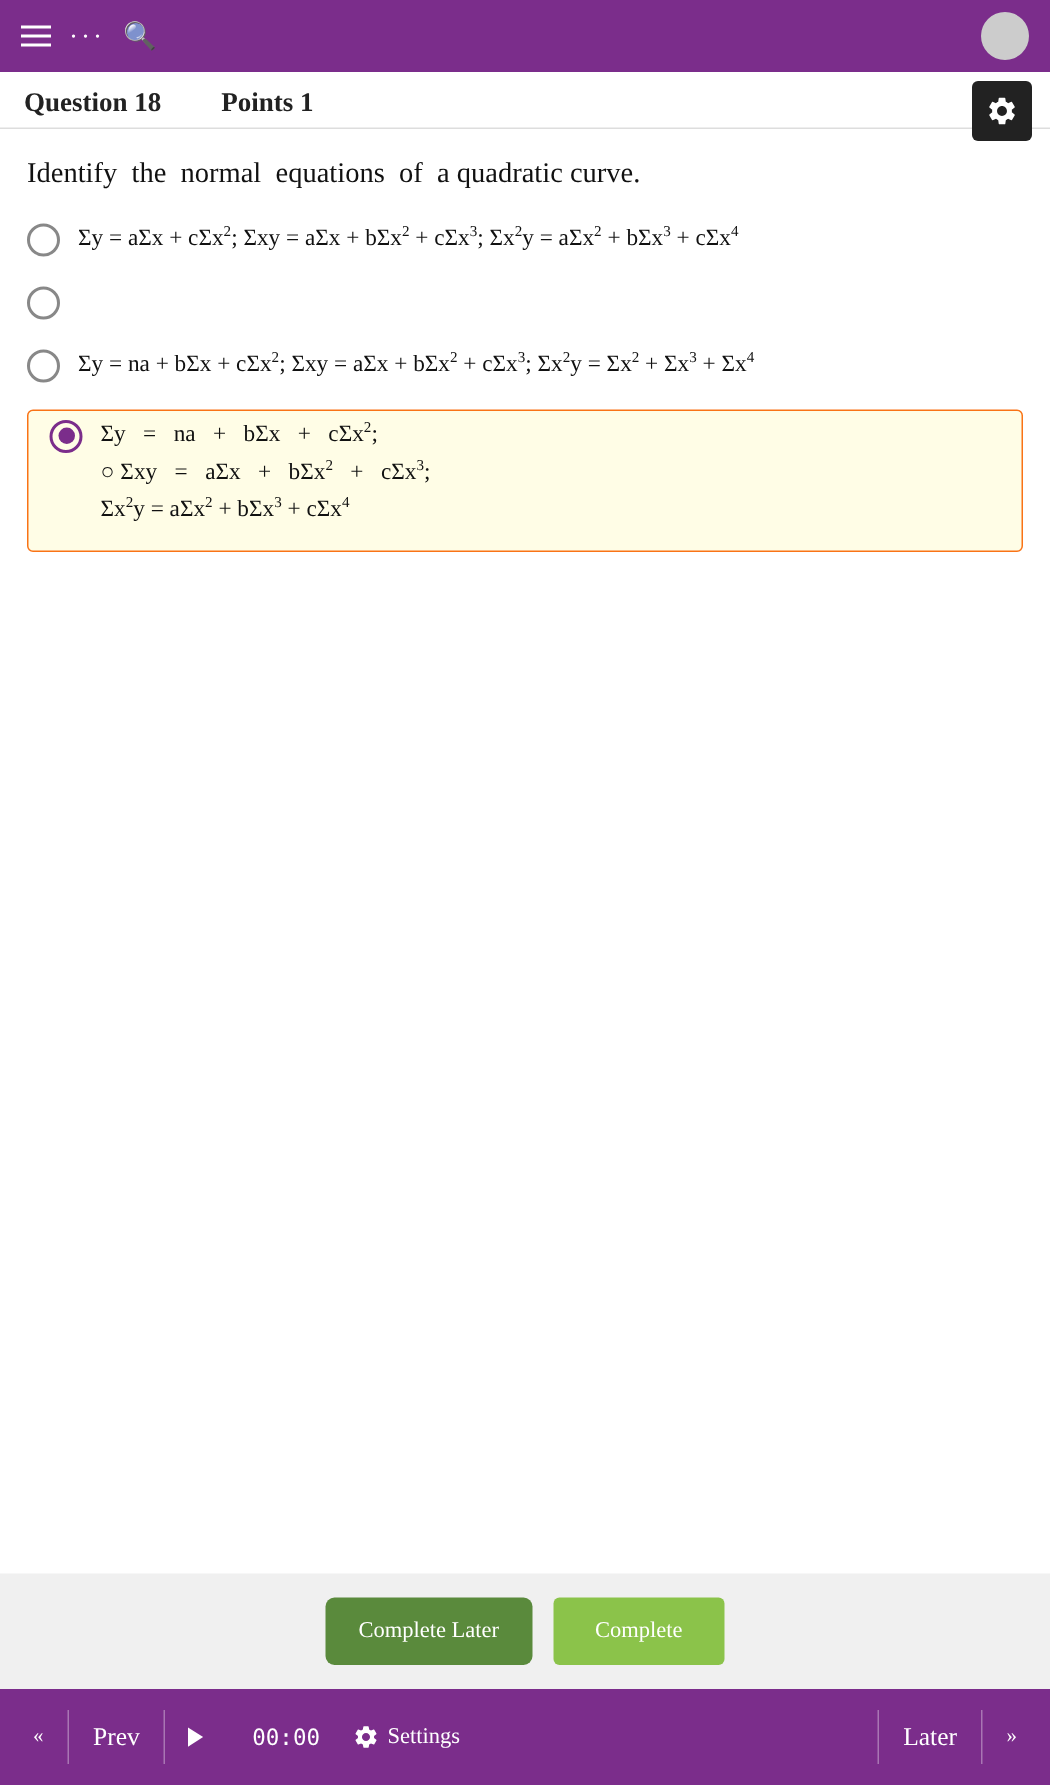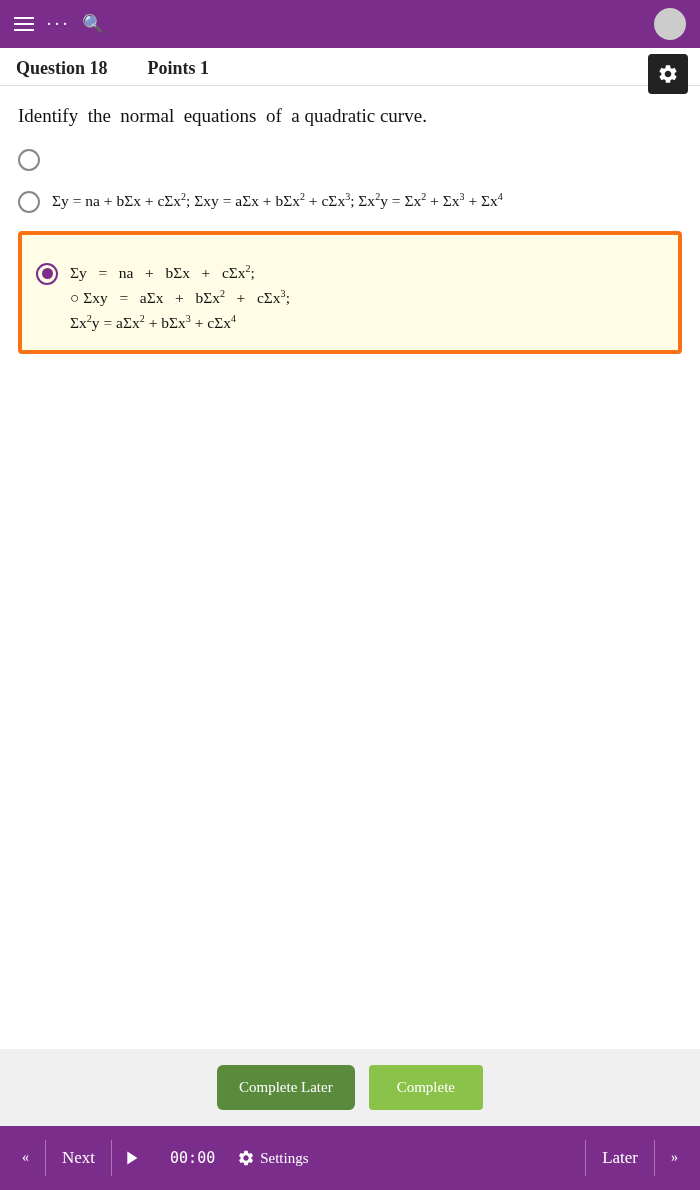--- a/index.html
+++ b/index.html
@@ -150,23 +150,23 @@
     }
     .option-text {
       font-size: 15.5px;
       line-height: 1.55;
       color: #111;
     }
 
     
     .selected-box {
       background: #fffde6;
-      border: 4px solid #f97316;
+      border: 1px solid #f97316;
       border-radius: 4px;
-      padding: 26px 16px 14px 14px;
+      padding: 4px 16px 14px 14px;
       margin-bottom: 12px;
     }
     .selected-box .option-row {
       margin-bottom: 0;
     }
     .selected-box .option-text {
       font-size: 15.5px;
       line-height: 1.6;
     }
 
@@ -302,20 +302,27 @@
     </svg>
   </div>
 </div>
 
 <div class="question-text">
   Identify &nbsp;the &nbsp;normal &nbsp;equations &nbsp;of &nbsp;a quadratic curve.
 </div>
 
 <div class="options-container">
 
+  <div class="option-row">
+    <div class="radio-outer"></div>
+    <div class="option-text">
+      Σy = aΣx + cΣx<sup>2</sup>; Σxy = aΣx + bΣx<sup>2</sup> +
+      cΣx<sup>3</sup>; Σx<sup>2</sup>y = aΣx<sup>2</sup> + bΣx<sup>3</sup> + cΣx<sup>4</sup>
+    </div>
+  </div>
 
   <div class="option-row">
     <div class="radio-outer"></div>
   </div>
 
   <div class="option-row">
     <div class="radio-outer"></div>
     <div class="option-text">
       Σy = na + bΣx + cΣx<sup>2</sup>; Σxy = aΣx +
       bΣx<sup>2</sup> + cΣx<sup>3</sup>; Σx<sup>2</sup>y = Σx<sup>2</sup> + Σx<sup>3</sup> + Σx<sup>4</sup>
@@ -340,21 +347,21 @@
 <div class="action-bar">
   <button class="btn-complete-later">Complete Later</button>
   <button class="btn-complete">Complete</button>
 </div>
 
 <div class="bottom-nav">
   <button class="nav-btn">
     <span class="dbl-arrow">«</span>
   </button>
   <div class="nav-divider"></div>
-  <button class="nav-btn">Next</button>
+  <button class="nav-btn">Prev</button>
   <div class="nav-divider"></div>
 
   <div class="nav-center">
     <button class="play-btn">
       <svg viewBox="0 0 24 24">
           <path d="M8 5v14l11-7z"></path>
         </svg>
     </button>
     <span class="timer-label">00:00</span>
     <button class="settings-btn">

